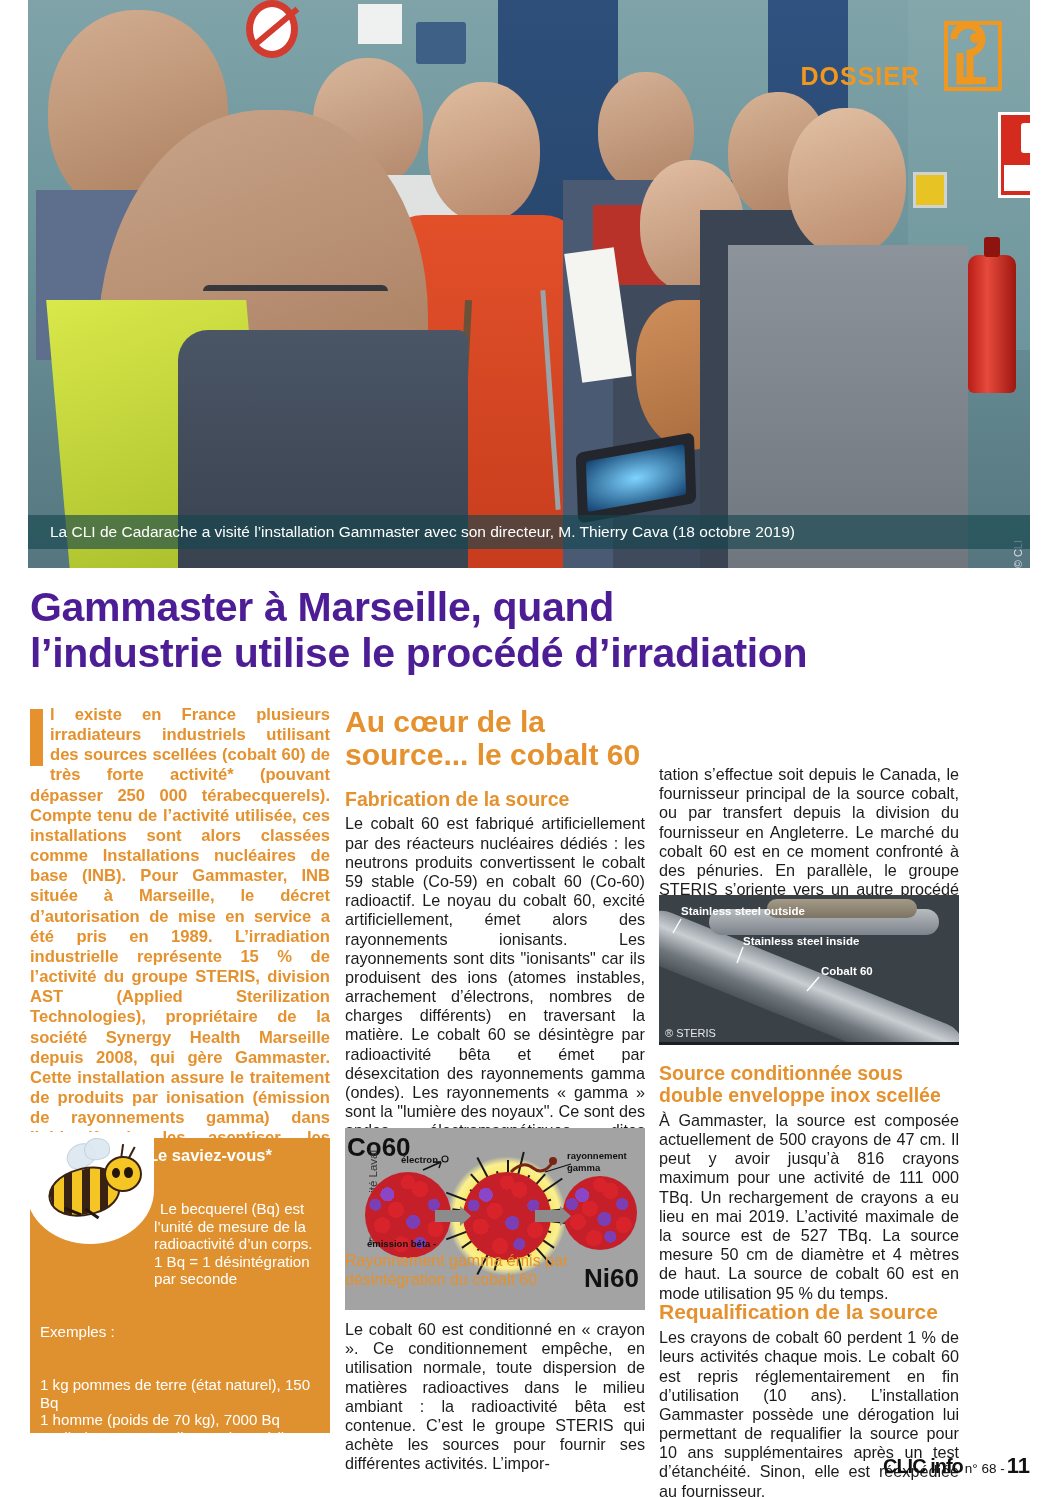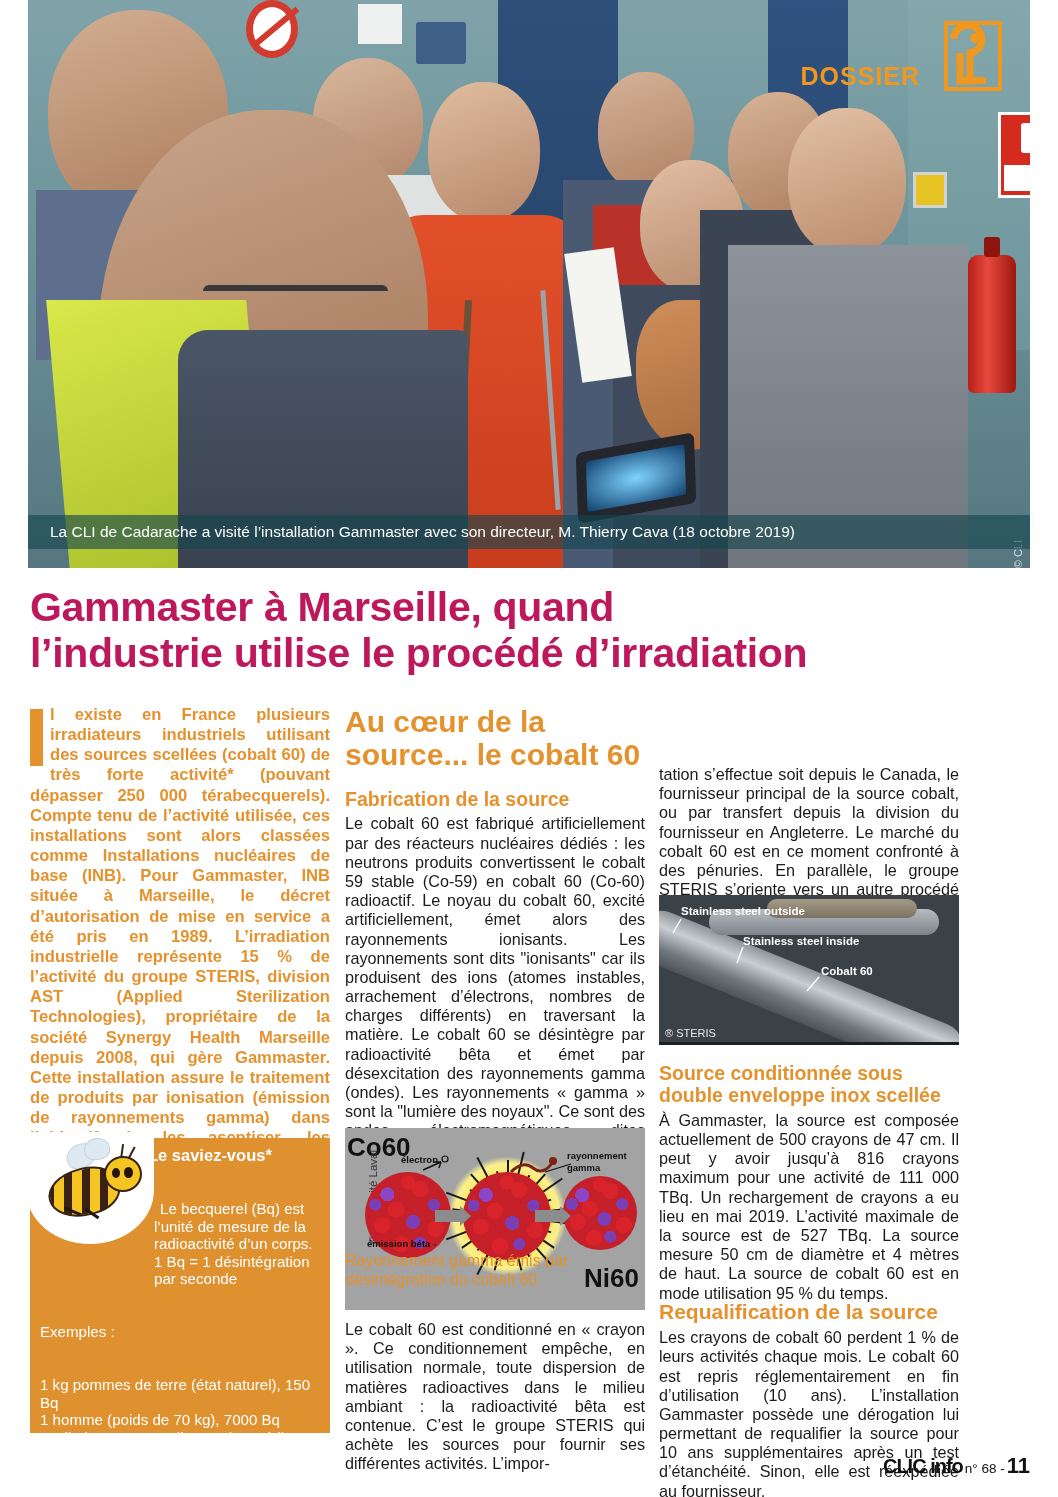--- a/index.html
+++ b/index.html
@@ -153,21 +153,21 @@
     display:flex; align-items:center;
   }
   .caption-bar span{
     color:#ffffff; font-size:15.5px; padding-left:22px;
     font-family:"Liberation Sans", sans-serif;
   }
 
   
   .main-title{
     position:absolute; left:30px; top:585px; width:1000px;
-    color:#be185d;
+    color:#4c1d95;
     font-size:41px; line-height:1.12; font-weight:bold;
     letter-spacing:-0.3px;
     font-family:"Liberation Sans", sans-serif;
   }
 
   
   .col{ position:absolute; }
   .col1{ left:30px;  top:705px; width:300px; }
   .col2{ left:345px; top:705px; width:300px; }
   .col3{ left:659px; top:705px; width:300px; }

